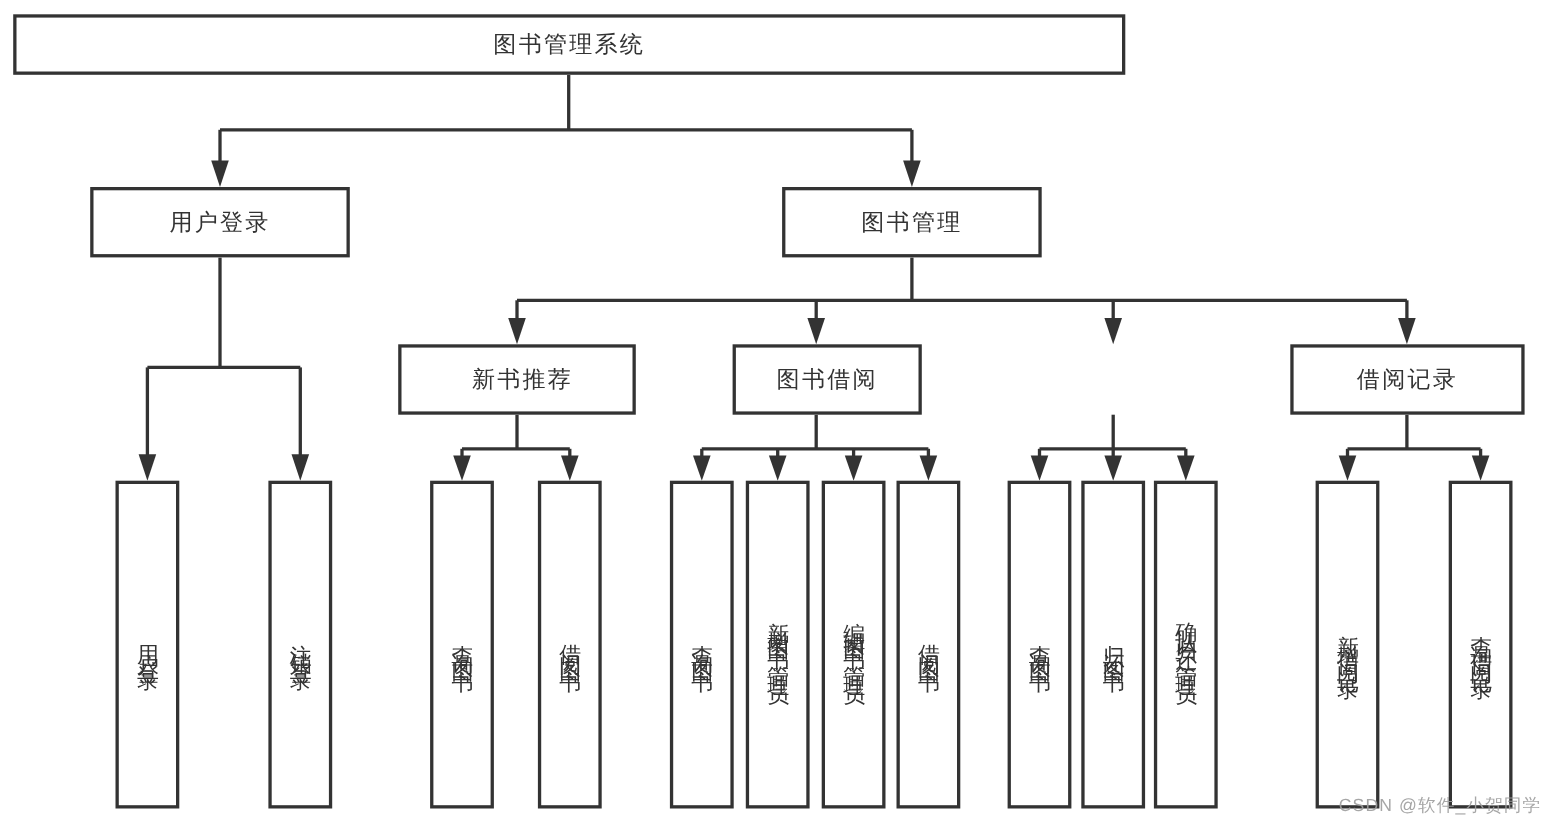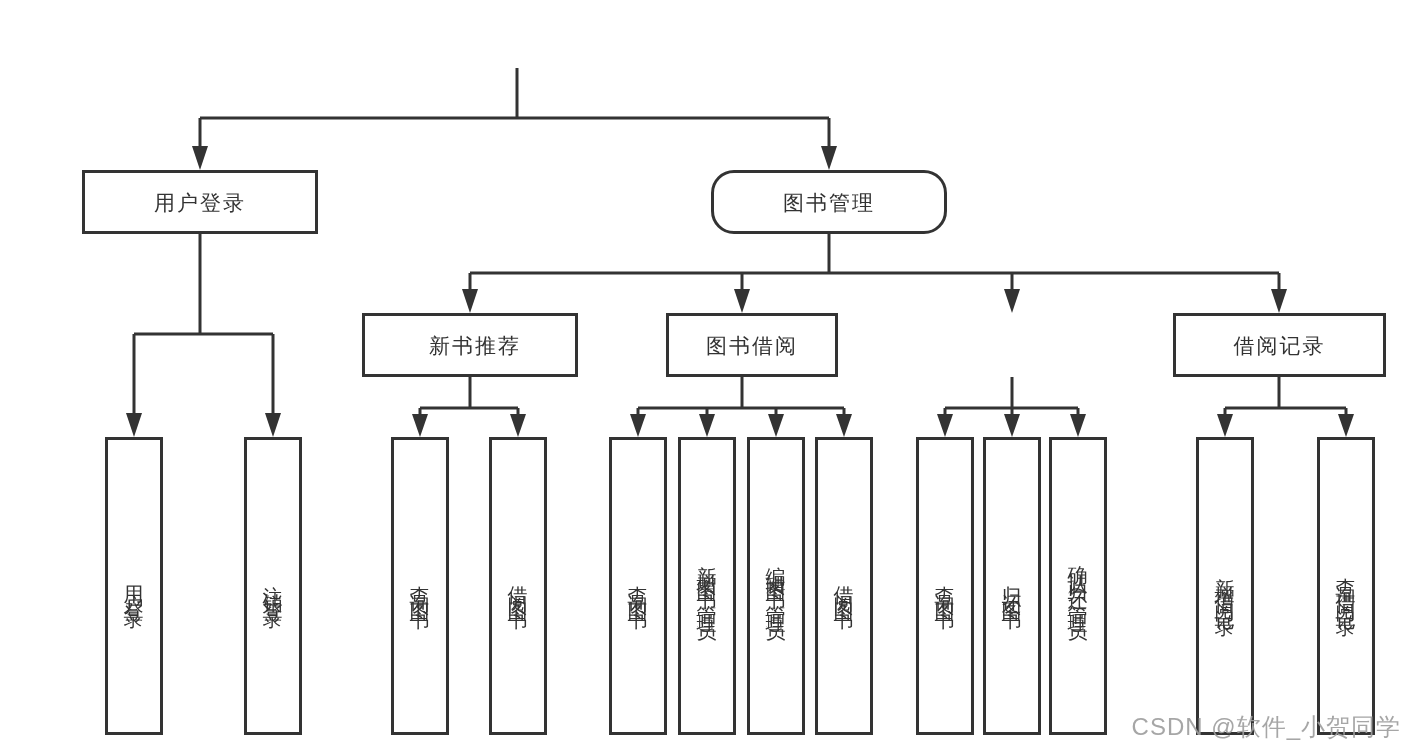--- a/index.html
+++ b/index.html
@@ -29,21 +29,21 @@
     writing-mode:vertical-rl;
     text-orientation:mixed;
     letter-spacing:8px;
     line-height:1;
     font-size:20px;
   }
   .watermark{
     position:absolute;
     right:4px;
     bottom:4px;
-    font-size:24px;
+    font-size:16px;
     letter-spacing:1px;
     color:rgba(158,158,158,0.92);
     z-index:5;
     white-space:nowrap;
   }
 </style>
 </head>
 <body>
 
 <div id="stage">
@@ -114,23 +114,24 @@
 
       <polygon points="937,414 953,414 945,437"></polygon>
       <polygon points="1004,414 1020,414 1012,437"></polygon>
       <polygon points="1070,414 1086,414 1078,437"></polygon>
 
       <polygon points="1217,414 1233,414 1225,437"></polygon>
       <polygon points="1338,414 1354,414 1346,437"></polygon>
     </g>
   </svg>
 
+  <div class="node" style="left:12px;top:13px;width:1011px;height:55px;">图书管理系统</div>
 
   <div class="node" style="left:82px;top:170px;width:236px;height:64px;">用户登录</div>
-  <div class="node" style="left:711px;top:170px;width:236px;height:64px;border-radius:23px;">图书管理</div>
+  <div class="node" style="left:711px;top:170px;width:236px;height:64px;">图书管理</div>
 
   <div class="node" style="left:362px;top:313px;width:216px;height:64px;padding-left:10px;">新书推荐</div>
   <div class="node" style="left:634px;top:313px;width:172px;height:64px;margin-left:32px;">图书借阅</div>
   <div class="node" style="left:1173px;top:313px;width:213px;height:64px;">借阅记录</div>
 
   <div class="node leaf" style="left:105px;top:437px;width:58px;height:298px;">
     <span>用户登录</span>
   </div>
   <div class="node leaf" style="left:244px;top:437px;width:58px;height:298px;">
     <span>注销登录</span>

